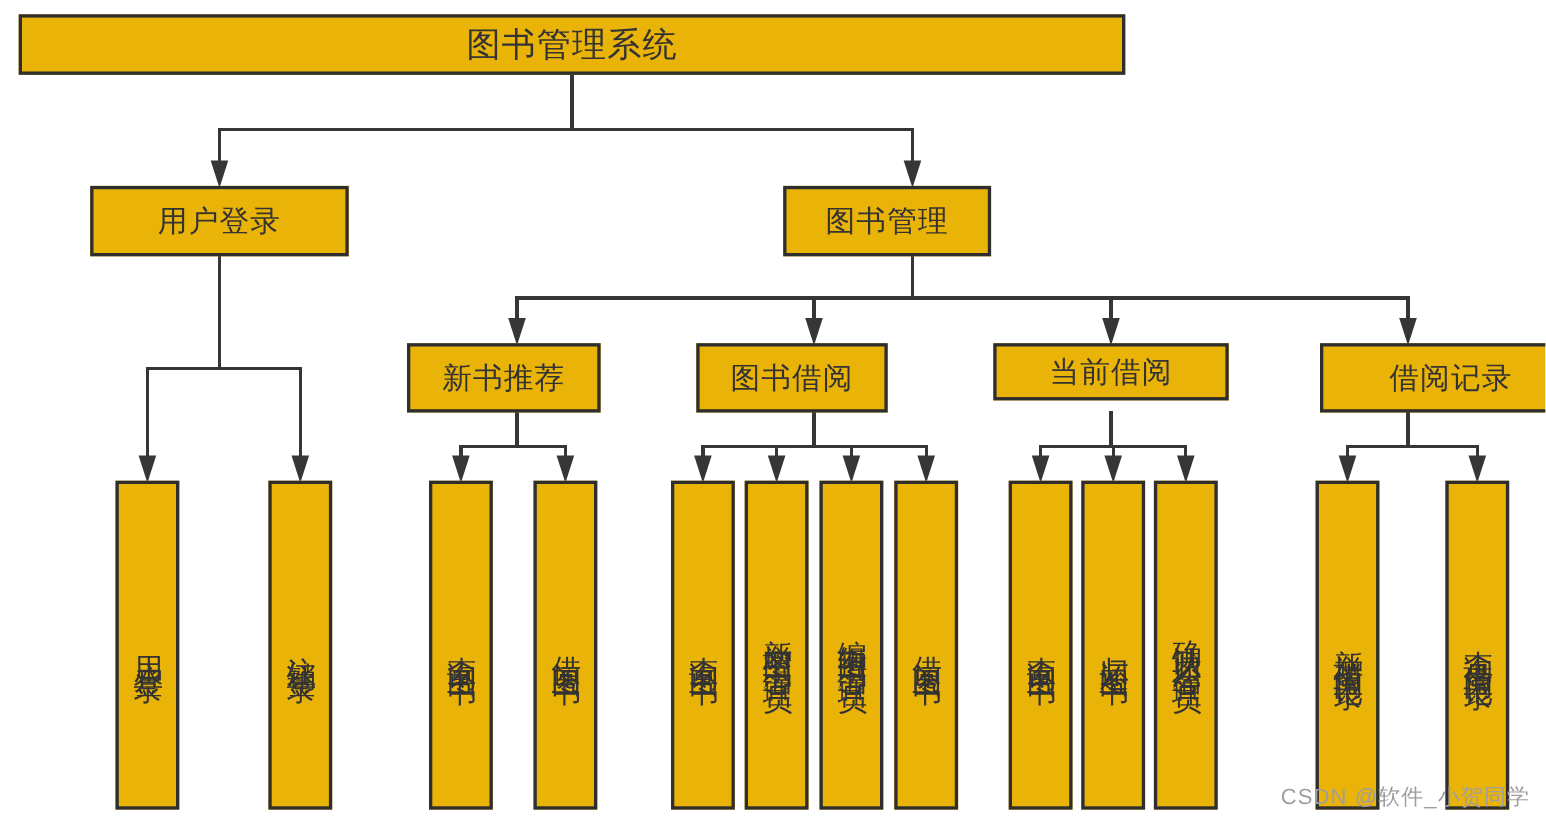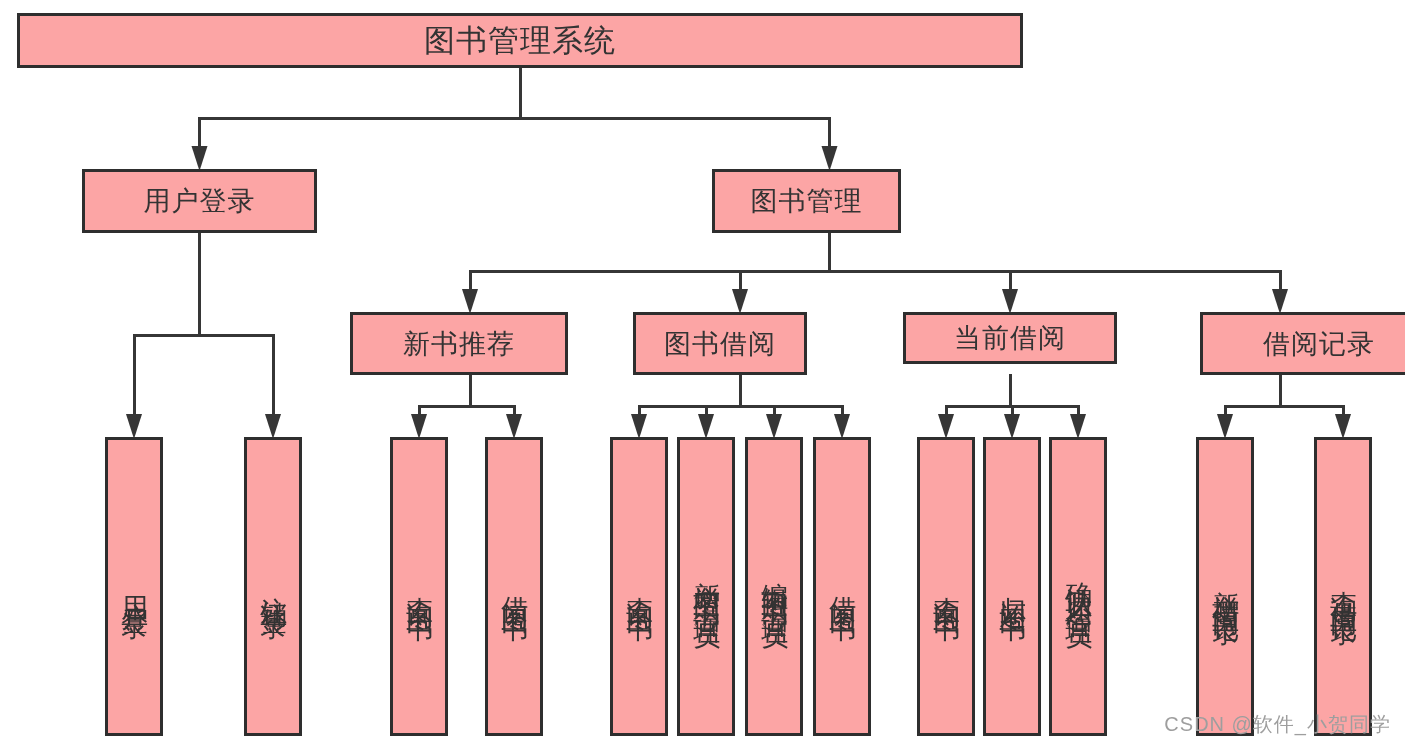--- a/index.html
+++ b/index.html
@@ -8,21 +8,21 @@
     position: relative;
     width: 1405px;
     height: 747px;
     background: #ffffff;
     font-family: "Liberation Sans", sans-serif;
     overflow: hidden;
   }
   #connector-svg { position: absolute; left: 0; top: 0; }
   .node {
     position: absolute;
-    background: #fca5a5;
+    background: #eab308;
     border: 3px solid #2e2e2e;
     display: flex;
     align-items: center;
     justify-content: center;
     color: #333333;
     text-align: center;
   }
   .node.h .lbl {
     font-size: 27px;
     white-space: nowrap;
@@ -108,21 +108,21 @@
   <div class="watermark" style="color: rgb(158, 158, 158);">CSDN @软件_小贺同学</div>
 <div class="node h root" style="left: 17px; top: 13px; width: 1006px; height: 55px; border-color: rgb(46, 46, 46);">
       <span class="lbl" style="color: rgb(51, 51, 51);">图书管理系统</span>
     </div>
     <div class="node h" style="left: 82px; top: 169px; width: 235px; height: 64px; border-color: rgb(46, 46, 46);">
       <span class="lbl" style="color: rgb(51, 51, 51);">用户登录</span>
     </div>
     <div class="node h" style="left: 712px; top: 169px; width: 189px; height: 64px; border-color: rgb(46, 46, 46);">
       <span class="lbl" style="color: rgb(51, 51, 51);">图书管理</span>
     </div>
-    <div class="node h" style="left: 350px; top: 312px; width: 218px; height: 63px; border-color: rgb(46, 46, 46);">
+    <div class="node h" style="left: 370px; top: 312px; width: 176px; height: 63px; border-color: rgb(46, 46, 46);">
       <span class="lbl" style="color: rgb(51, 51, 51);">新书推荐</span>
     </div>
     <div class="node h" style="left: 633px; top: 312px; width: 174px; height: 63px; border-color: rgb(46, 46, 46);">
       <span class="lbl" style="color: rgb(51, 51, 51);">图书借阅</span>
     </div>
     <div class="node h" style="left: 903px; top: 312px; width: 214px; height: 52px; border-color: rgb(46, 46, 46);">
       <span class="lbl" style="color: rgb(51, 51, 51);">当前借阅</span>
     </div>
     <div class="node h" style="left: 1173px; top: 312px; width: 238px; height: 63px; border-color: rgb(46, 46, 46); margin-left: 27px;">
       <span class="lbl" style="color: rgb(51, 51, 51);">借阅记录</span>

